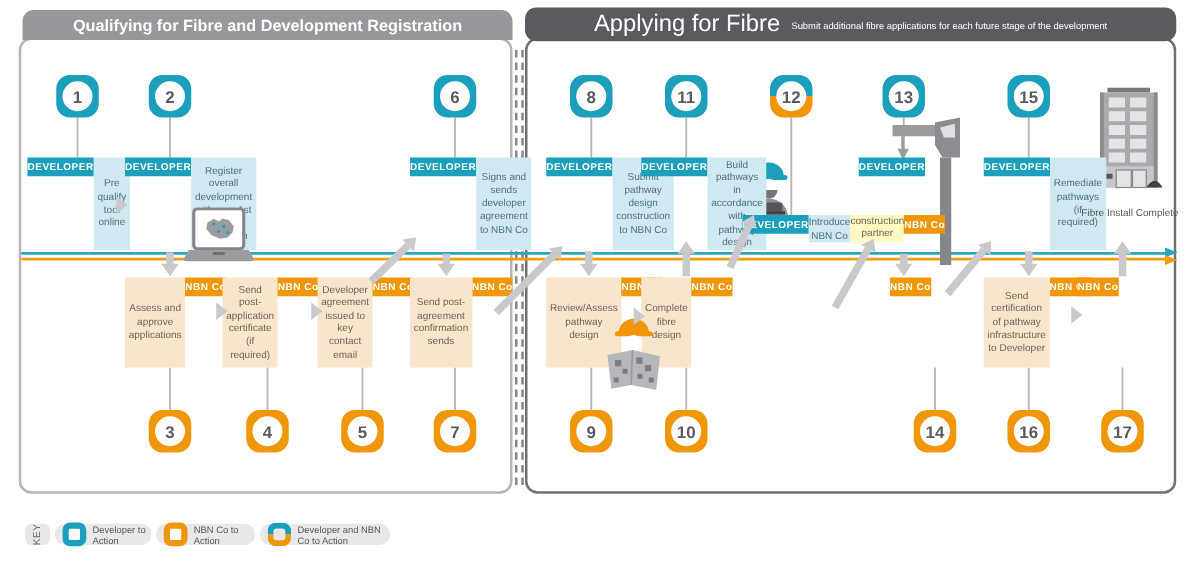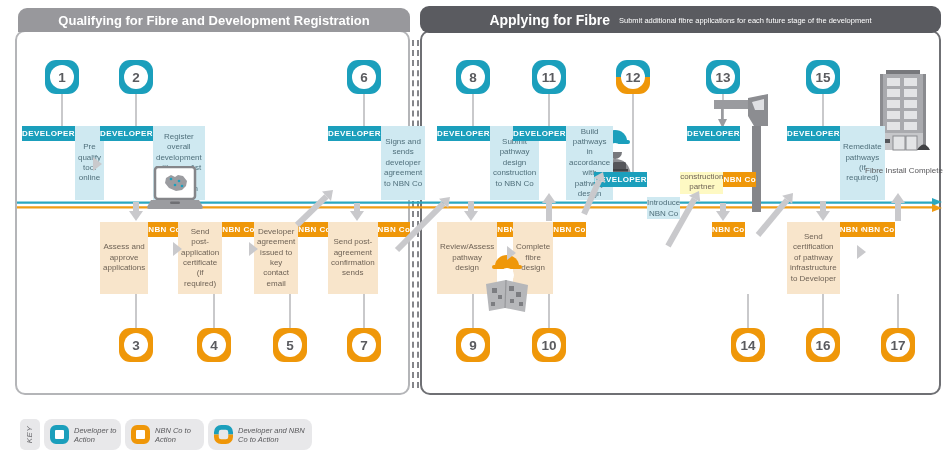--- a/index.html
+++ b/index.html
@@ -4,42 +4,42 @@
 <style>
   html,body{margin:0;padding:0;background:#fff;}
   body{font-family:"Liberation Sans", sans-serif; -webkit-font-smoothing:antialiased;}
   #stage{position:relative;width:950px;height:461px;background:#fff;overflow:hidden;}
 
   
   .phase-header{position:absolute;display:flex;align-items:center;justify-content:center;
     color:#fff;border-radius:9px 9px 0 0;z-index:4;}
   #hdr-left{left:18px;top:8px;width:392px;height:24px;background:#98989c;font-size:13px;font-weight:bold;}
   #hdr-right{left:420px;top:6px;width:521px;height:27px;background:#5a5b60;border-radius:9px;gap:9px;}
-  #hdr-right .t{font-size:14px;font-weight:bold;}
+  #hdr-right .t{font-size:19px;font-weight:normal;}
   #hdr-right .s{font-size:7.5px;margin-top:2px;}
 
   
   .panel{position:absolute;top:30px;height:365px;background:#fff;border-radius:10px;z-index:0;box-sizing:border-box;}
   #panel-left{left:15px;width:395px;border:2px solid #b4b5b8;}
   #panel-right{left:420px;width:521px;border:2px solid #6f7074;}
   .divider{position:absolute;top:40px;height:348px;width:0;border-left:2px dashed #85868a;z-index:0;}
 
   
   .box{position:absolute;z-index:3;display:flex;}
   .box .bb{flex:1;display:flex;align-items:center;justify-content:center;text-align:center;
     padding:2px 3px;font-size:8px;line-height:1.3;}
   .box.dev .bb{background:#cfe9f1;color:#50707c;}
   .box.nbn .bb{background:#f8e5cb;color:#6f6356;}
   .bar{height:15px;flex:none;display:flex;align-items:center;justify-content:center;
     font-size:8px;font-weight:bold;color:#fff;letter-spacing:.4px;}
   .box.dev .bar{background:#1b9fbc;}
   .box.nbn .bar{background:#ef9709;}
   .box.both .bar.top{background:#1b9fbc;}
   .box.both .bar.bot{background:#ef9709;}
-  .box.both .bb-top{height:22px;background:#cfe9f1;color:#50707c;display:flex;align-items:flex-end;justify-content:center;font-size:8px;line-height:1.3;text-align:center;margin-top:25px;}
+  .box.both .bb-top{height:22px;background:#cfe9f1;color:#50707c;display:flex;align-items:flex-end;justify-content:center;font-size:8px;line-height:1.3;text-align:center;}
   .box.both .bb-bot{height:22px;background:#fef9c3;color:#6f6356;display:flex;align-items:flex-start;justify-content:center;font-size:8px;line-height:1.3;text-align:center;}
 
   
   .badge{position:absolute;width:34px;height:34px;border-radius:11px;z-index:5;
     display:flex;align-items:center;justify-content:center;}
   .badge.dev{background:#1b9fbc;}
   .badge.nbn{background:#ef9709;}
   .badge.both{background:linear-gradient(#1b9fbc 50%, #ef9709 50%);}
   .badge .bc{width:24px;height:24px;border-radius:50%;background:#fff;display:flex;
     align-items:center;justify-content:center;font-size:13.5px;font-weight:bold;color:#5a5b5f;}
@@ -47,22 +47,22 @@
   .svg-layer{position:absolute;left:0;top:0;pointer-events:none;}
   #layer-low{z-index:1;}
   #layer-arrows{z-index:6;}
   .pict{position:absolute;}
 
   
   #milestone-label{position:absolute;left:862px;top:166px;width:84px;text-align:center;
     font-size:8px;line-height:1.3;color:#58585b;z-index:3;}
 
   
-  .key-box{position:absolute;top:419px;height:31px;background:#e8e8ea;border-radius:8px;
-    display:flex;align-items:center;z-index:4;font-style:italic;}
+  .key-box{position:absolute;top:419px;height:17px;background:#e8e8ea;border-radius:8px;
+    display:flex;align-items:center;z-index:4;}
   #key-tab{left:20px;width:20px;justify-content:center;border-radius:5px;}
   #key-tab span{transform:rotate(-90deg);font-size:8px;letter-spacing:.5px;color:#6a6a6e;}
   .key-item .ring{width:9px;height:9px;border-radius:6px;border:5px solid #1b9fbc;margin:0 5px 0 6px;flex:none;background:#fff;}
   .key-item .ring.nbn{border-color:#ef9709;}
   .key-item .lbl{font-size:7.5px;line-height:1.2;color:#58585b;padding-right:4px;}
   .key-item .dual{width:19px;height:19px;margin:0 5px 0 6px;flex:none;}
 </style>
 </head>
 <body>
 

